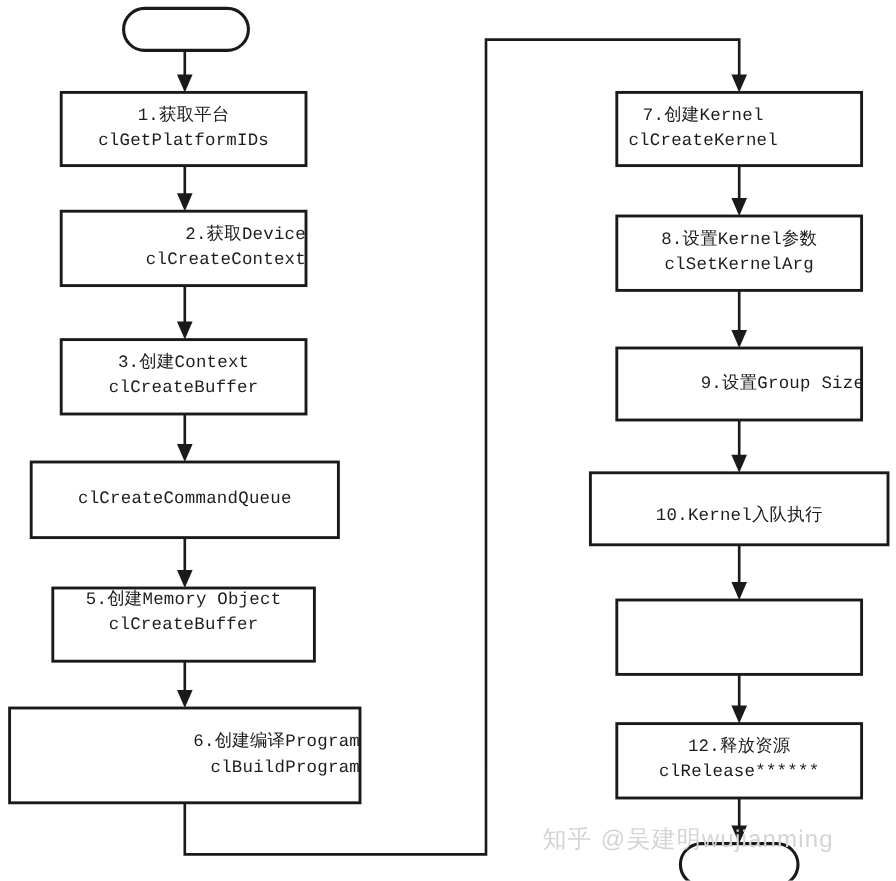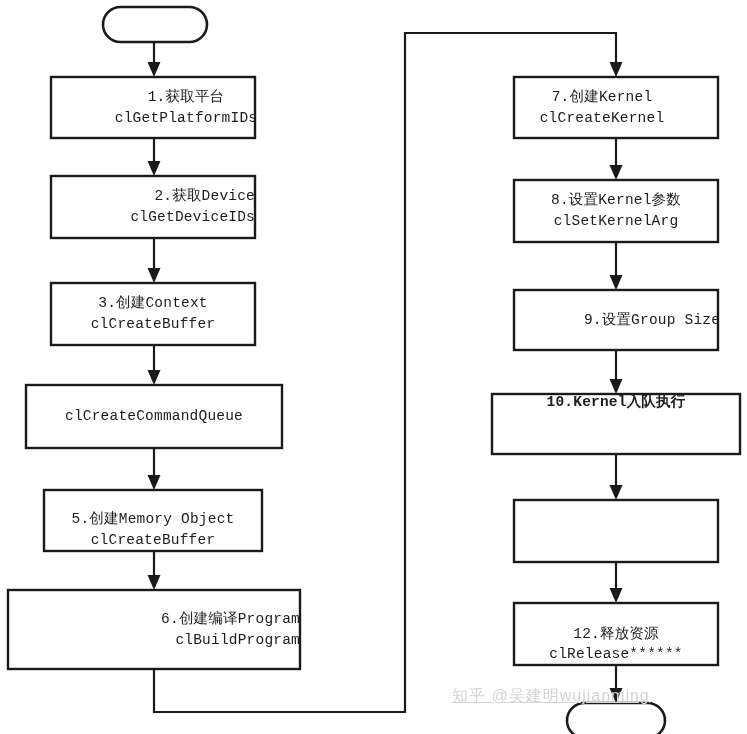--- a/index.html
+++ b/index.html
@@ -57,26 +57,25 @@
     pointer-events: none;
   }
   .node-label .ln {
     display: block;
   }
   .watermark {
     position: absolute;
     left: 452px;
     top: 686px;
     font-family: "Liberation Sans", sans-serif;
-    font-size: 16px;
+    font-size: 20px;
     color: #d4d4d4;
     letter-spacing: 1px;
     white-space: nowrap;
     user-select: none;
-    text-decoration: underline;
   }
 </style>
 </head>
 <body>
 
 <div id="page">
 
   <svg class="flow" viewBox="0 0 747 734">
 
     <rect class="node-stadium" x="103" y="7" width="104" height="35" rx="17.5" ry="17.5"></rect>
@@ -130,68 +129,68 @@
 
     <line class="conn" x1="616" y1="562" x2="616" y2="594"></line>
     <polygon class="arrow-head" points="616,603 609.5,588 622.5,588"></polygon>
 
     <line class="conn" x1="616" y1="665" x2="616" y2="694"></line>
     <polygon class="arrow-head" points="616,703 609.5,688 622.5,688"></polygon>
 
     <rect class="node-stadium" x="567" y="703" width="98" height="35" rx="17.5" ry="17.5"></rect>
   </svg>
 
-  <div class="node-label" style="left:51px;  top:77px;  width:204px; height:61px;padding-left:33px;">
+  <div class="node-label" style="left:51px;  top:77px;  width:204px; height:61px;">
     <span class="ln">1.获取平台</span>
     <span class="ln">clGetPlatformIDs</span>
   </div>
 
   <div class="node-label" style="left:51px;  top:176px; width:204px; height:62px;align-items:flex-end;">
     <span class="ln">2.获取Device</span>
-    <span class="ln">clGetDeviceIDs</span>
+    <span class="ln">clCreateContext</span>
   </div>
 
   <div class="node-label" style="left:51px;  top:283px; width:204px; height:62px;font-family:Liberation Mono, monospace;">
     <span class="ln">3.创建Context</span>
     <span class="ln">clCreateBuffer</span>
   </div>
 
   <div class="node-label" style="left:26px;  top:385px; width:256px; height:63px;">
     <span class="ln">clCreateCommandQueue</span>
   </div>
 
-  <div class="node-label" style="left:44px;  top:499px; width:218px; height:61px;">
+  <div class="node-label" style="left:44px;  top:480px; width:218px; height:61px;">
     <span class="ln">5.创建Memory Object</span>
     <span class="ln">clCreateBuffer</span>
   </div>
 
   <div class="node-label" style="left:8px;   top:590px; width:292px; height:79px;align-items:flex-end;">
     <span class="ln">6.创建编译Program</span>
     <span class="ln">clBuildProgram</span>
   </div>
 
-  <div class="node-label" style="left:500px; top:77px;  width:204px; height:61px;border-radius:26px;">
+  <div class="node-label" style="left:484px; top:77px;  width:204px; height:61px;border-radius:26px;">
     <span class="ln">7.创建Kernel</span>
     <span class="ln">clCreateKernel</span>
   </div>
 
   <div class="node-label" style="left:514px; top:180px; width:204px; height:62px;">
     <span class="ln">8.设置Kernel参数</span>
     <span class="ln">clSetKernelArg</span>
   </div>
 
   <div class="node-label" style="left:514px; top:290px; width:204px; height:60px;padding-left:36px;">
     <span class="ln">9.设置Group Size</span>
   </div>
 
-  <div class="node-label" style="left:492px; top:372px; width:248px; height:60px;font-weight:bold;">
+  <div class="node-label" style="left:492px; top:400px; width:248px; height:60px;">
     <span class="ln">10.Kernel入队执行</span>
   </div>
 
 
-  <div class="node-label" style="left:514px; top:603px; width:204px; height:62px;justify-content:flex-end;">
+  <div class="node-label" style="left:514px; top:603px; width:204px; height:62px;">
     <span class="ln">12.释放资源</span>
     <span class="ln">clRelease******</span>
   </div>
 
   <div class="watermark">知乎 @吴建明wujianming</div>
 
 </div>
 
 </body></html>

